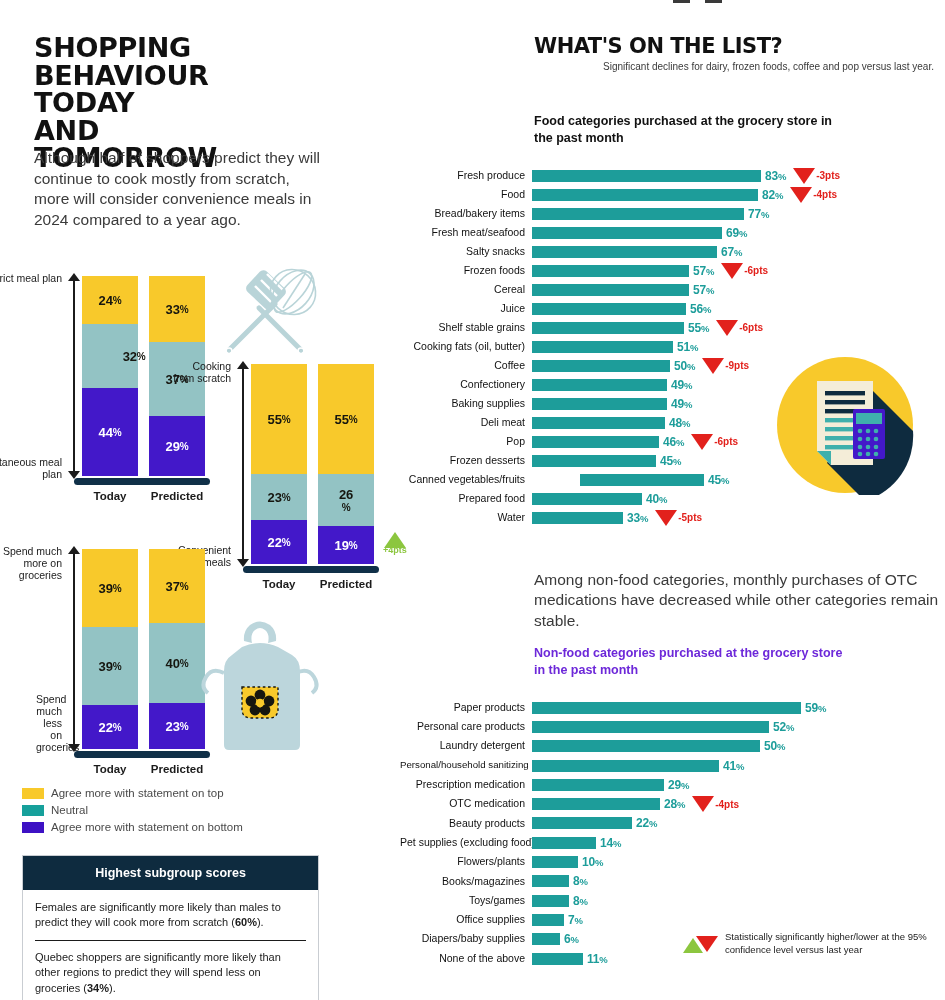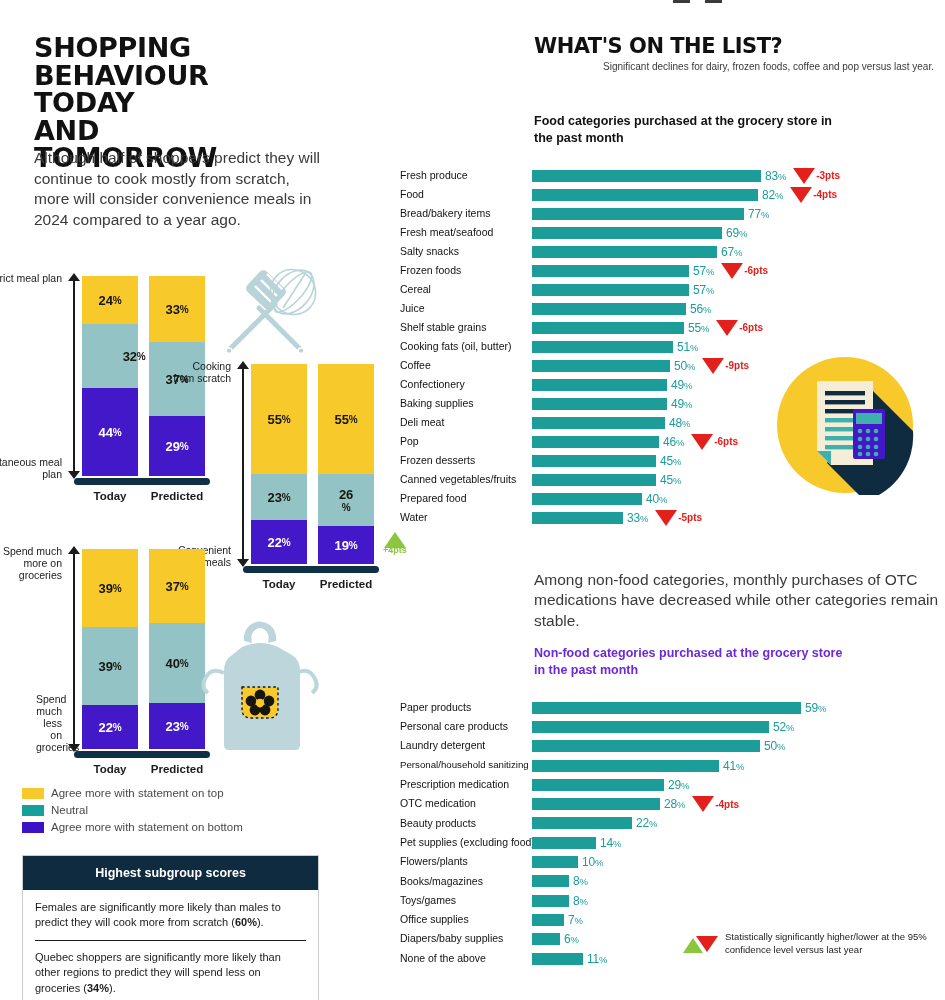--- a/index.html
+++ b/index.html
@@ -138,27 +138,27 @@
     font-size: 15.5px; line-height: 1.32; color: #3a3a3a;
   }
   .r-kicker2 {
     position: absolute; left: 134px; top: 645px; width: 320px;
     font-size: 12.5px; font-weight: 700; line-height: 1.34; color: #6d28d9;
   }
 
   .hbar-chart { position: absolute; left: 0; width: 545px; }
   .hrow { position: relative; display: flex; align-items: center; }
   .hrow .cat {
-    width: 132px; padding-right: 7px;
+    width: 132px; text-align: right; padding-right: 7px;
     font-size: 10.5px; color: #111111; line-height: 1.1; white-space: nowrap;
   }
   .hrow .barwrap { position: relative; flex: 1; display: flex; align-items: center; }
   .hrow .bar { background: #1d9d9a; height: 12px; }
   .hrow .val {
-    margin-left: 4px; font-size: 12px; font-weight: 400; color: #1d9d9a;
+    margin-left: 4px; font-size: 12px; font-weight: 700; color: #1d9d9a;
     letter-spacing: -0.2px; white-space: nowrap;
   }
   .hrow .val em { font-style: normal; font-size: 9.5px; }
   .hrow .sig {
     display: flex; align-items: center; margin-left: 7px; white-space: nowrap;
   }
   .hrow .sig .tri-dn {
     width: 0; height: 0;
     border-left: 11px solid transparent; border-right: 11px solid transparent;
     border-top: 16px solid #e2211c;
@@ -594,21 +594,21 @@
             </div>
         </div>
       </div>
       <div class="hrow" style="height:19px;">
         <div class="cat">Frozen desserts</div>
         <div class="barwrap">
             <div class="bar" style="width:124px;"></div>
             <div class="val"><span>45</span><em>%</em></div>
           </div>
       </div>
-      <div class="hrow" style="height:19px;">
+      <div class="hrow" style="height:19px;gap:48px;">
         <div class="cat">Canned vegetables/fruits</div>
         <div class="barwrap">
             <div class="bar" style="width:124px;"></div>
             <div class="val"><span>45</span><em>%</em></div>
           </div>
       </div>
       <div class="hrow" style="height:19px;">
         <div class="cat">Prepared food</div>
         <div class="barwrap">
             <div class="bar" style="width:110px;"></div>

